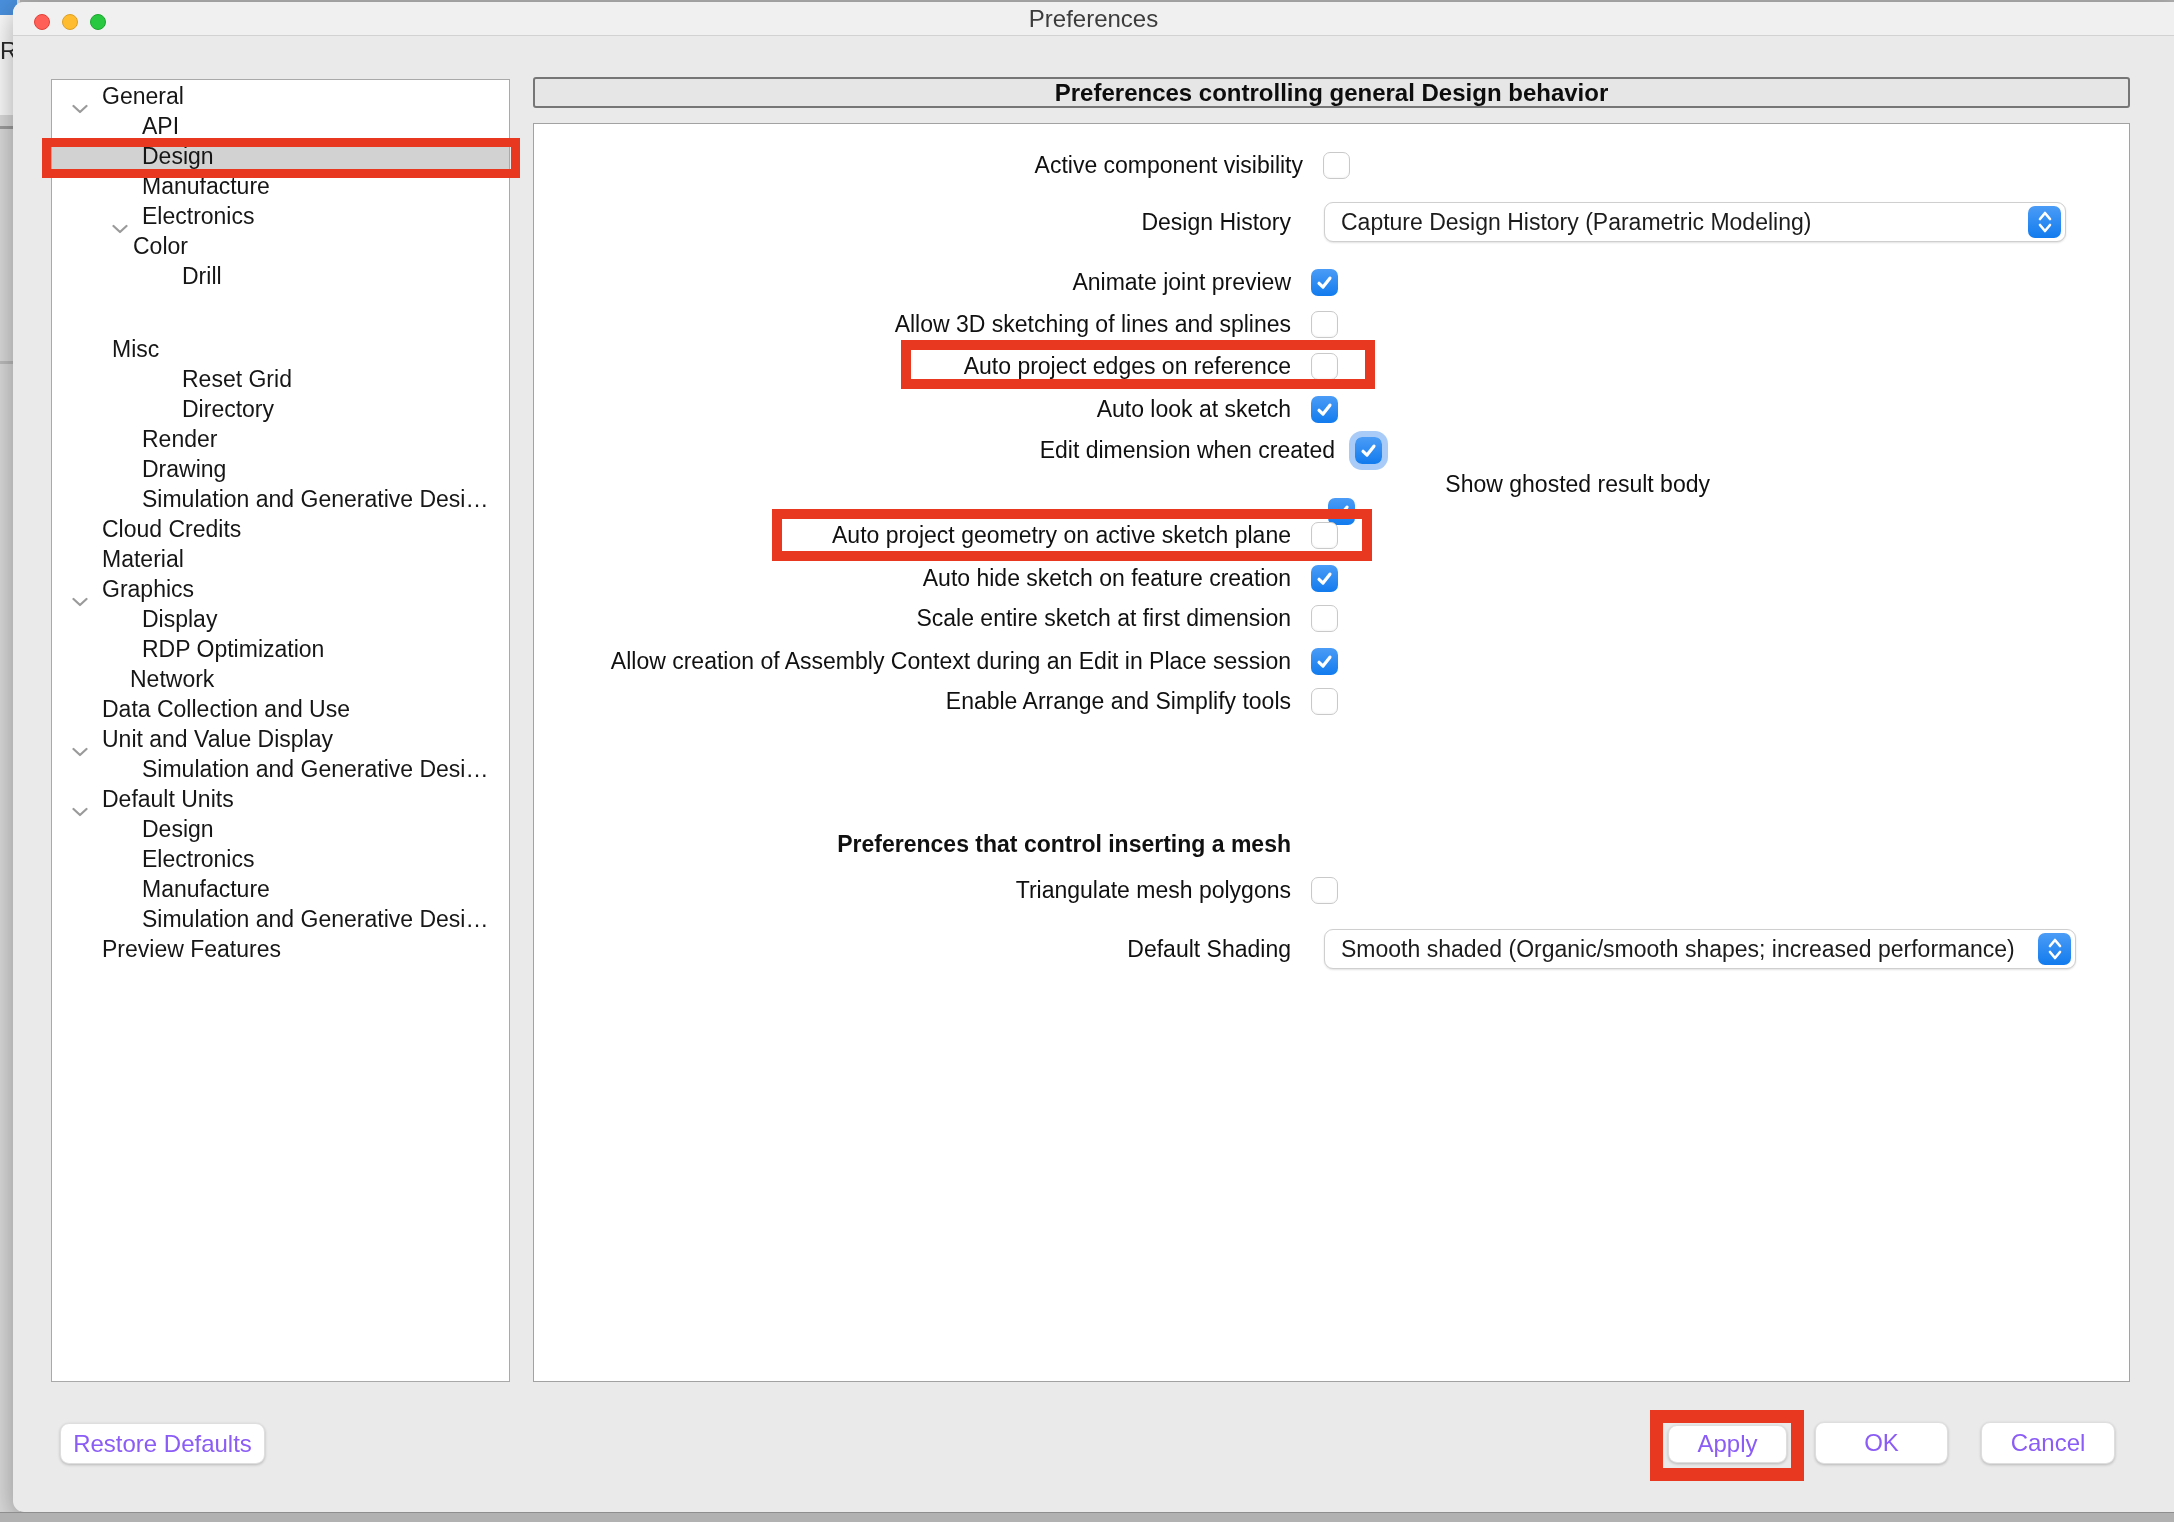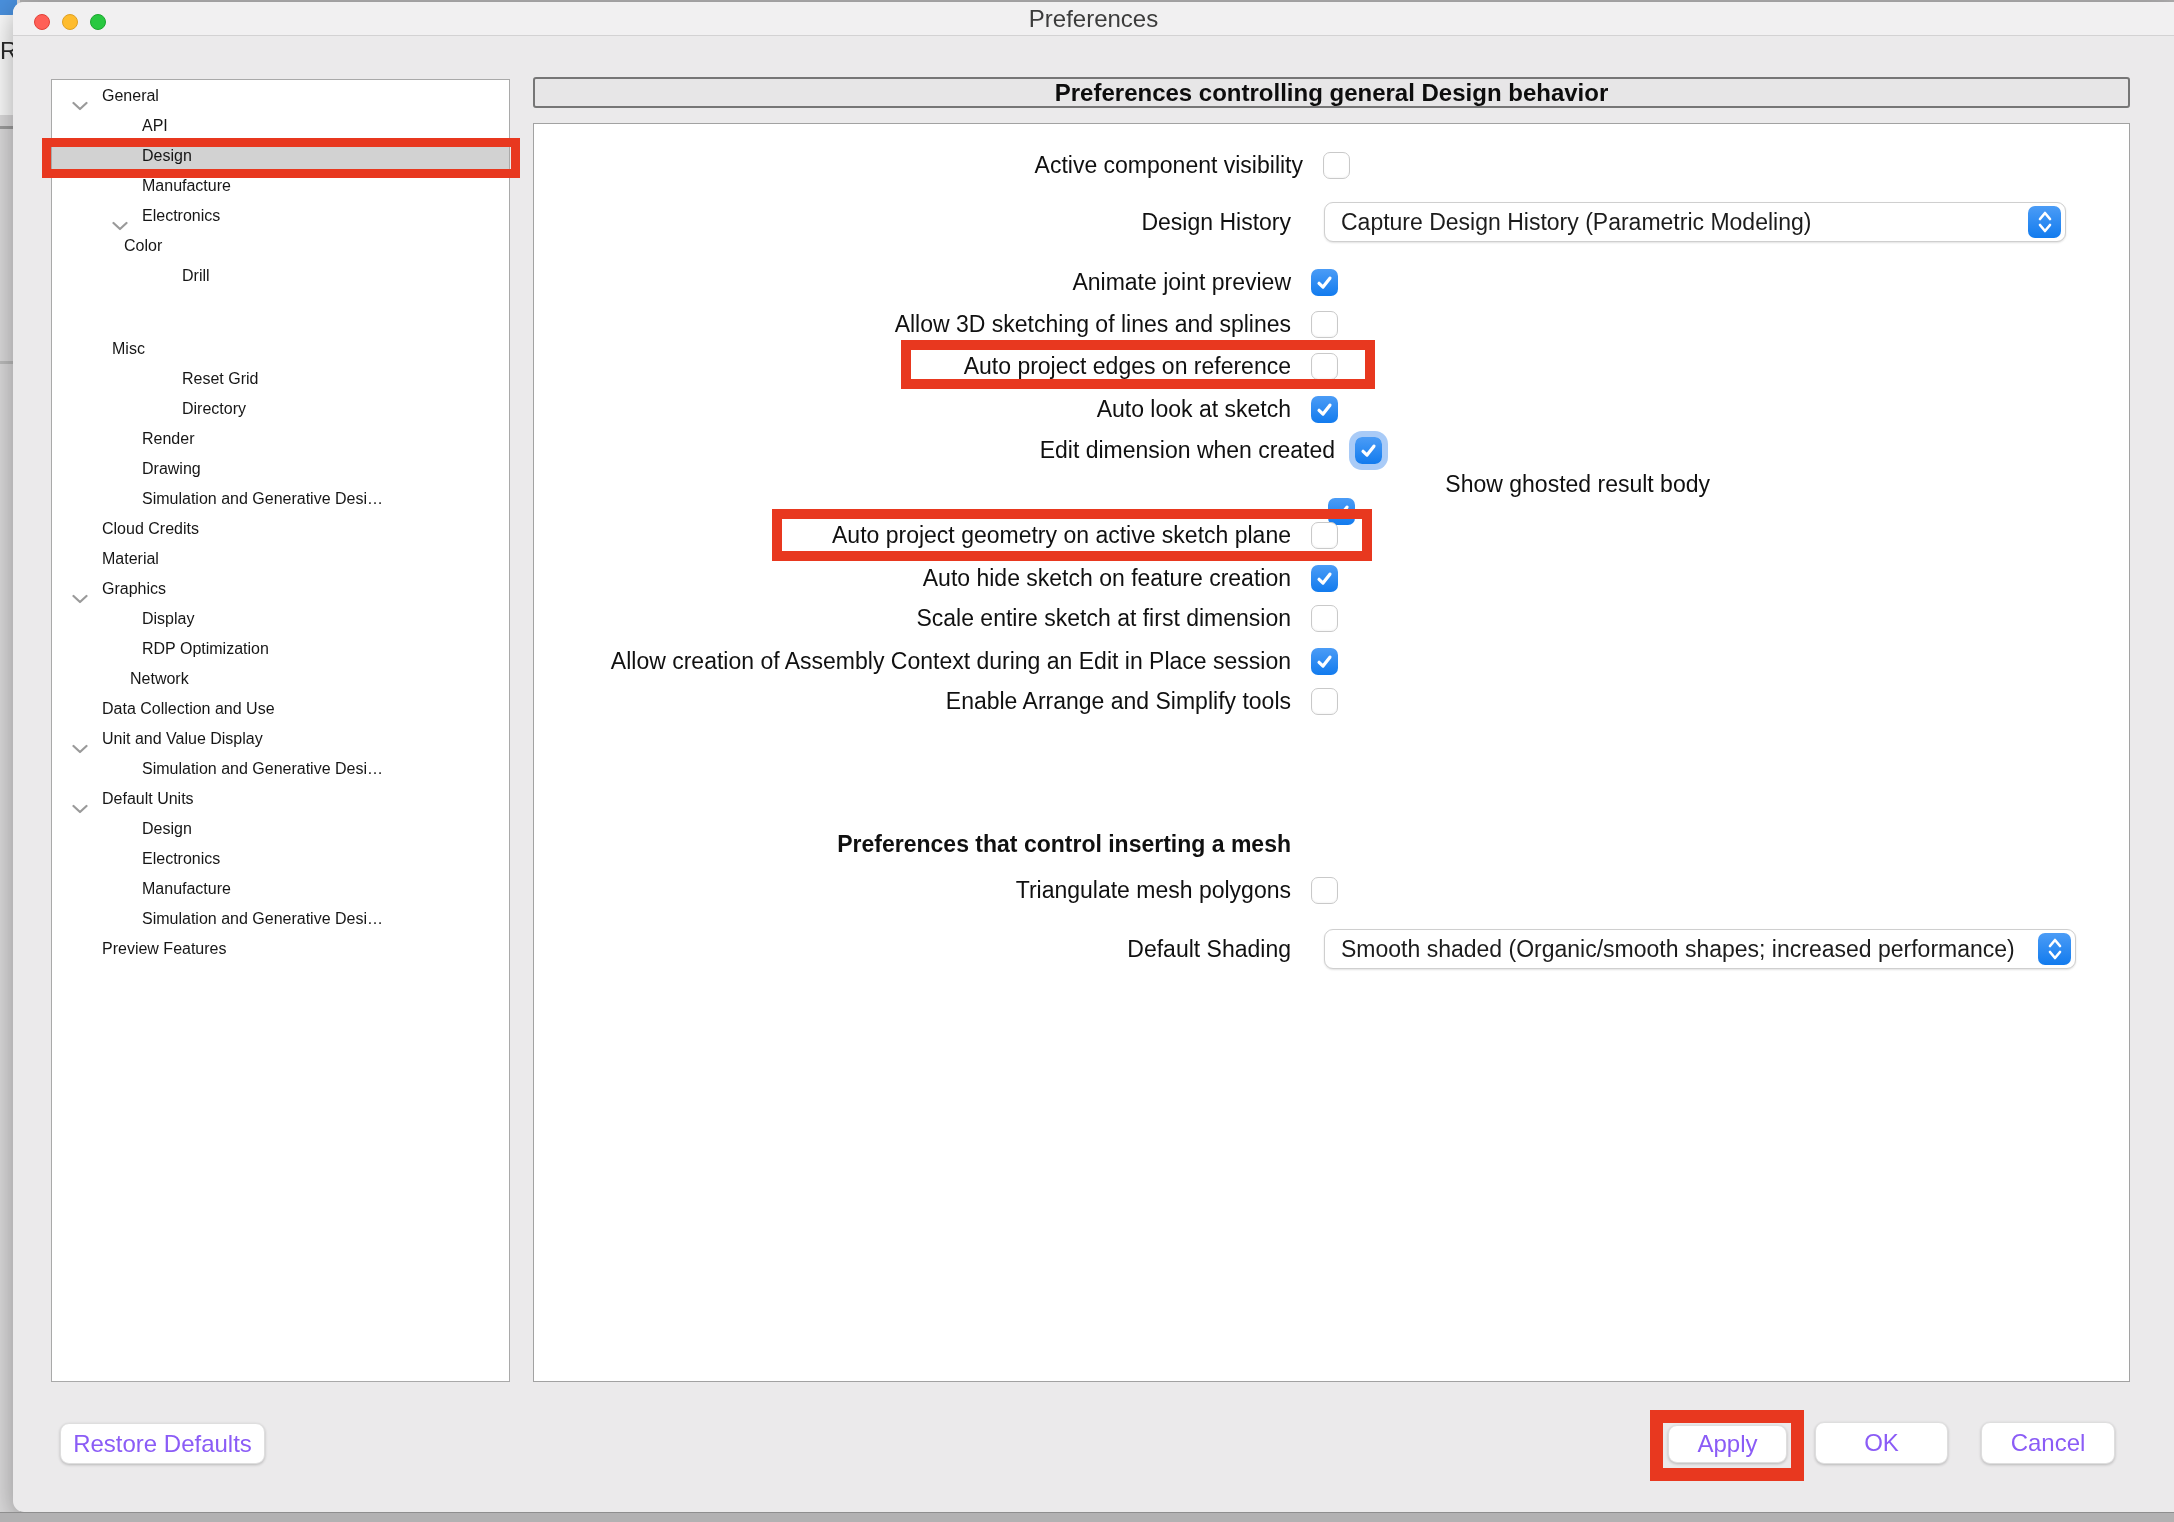--- a/index.html
+++ b/index.html
@@ -26,21 +26,21 @@
   .titlebar{position:absolute;left:0;top:0;width:100%;height:34px;background:#f1f0f1;border-bottom:1px solid #d3d2d3;border-radius:11px 0 0 0;}
   .title{position:absolute;left:0;right:0;top:0;height:34px;line-height:34px;text-align:center;font-size:24px;color:#3c3c3c;}
   .light{position:absolute;top:12px;width:16px;height:16px;border-radius:50%;}
   .light.red{left:21px;background:#ff5f57;border:1px solid #e14138;}
   .light.yellow{left:49px;background:#febc2e;border:1px solid #dfa023;}
   .light.green{left:77px;background:#28c840;border:1px solid #1ca62f;}
 
   
   .sidebar{position:absolute;left:51px;top:79px;width:459px;height:1303px;background:#ffffff;border:1px solid #a9a9a9;overflow:hidden;}
   .tree{position:absolute;left:0;top:1px;width:100%;}
-  .tree-item{position:relative;height:30px;line-height:30px;font-size:16px;color:#161616;white-space:nowrap;}
+  .tree-item{position:relative;height:30px;line-height:30px;font-size:23px;color:#161616;white-space:nowrap;}
   .tree-item.selected{background:var(--sel);}
   .tree-item .chev{position:absolute;top:10px;}
 
   
   .rheader{position:absolute;left:533px;top:77px;width:1597px;height:31px;background:#e7e6e7;border:2px solid #767676;border-radius:3px;text-align:center;line-height:27px;font-size:24px;font-weight:bold;color:#0d0d0d;}
 
   
   .mainpanel{position:absolute;left:533px;top:123px;width:1597px;height:1259px;background:#ffffff;border:1px solid #a2a2a2;}
   .prow{position:absolute;left:0;width:100%;height:42px;display:flex;align-items:center;}
   .prow .plabel{width:757px;text-align:right;font-size:23px;color:#101010;white-space:nowrap;}
@@ -97,21 +97,21 @@
   <div class="tree" id="tree">
       <div class="tree-item" style="padding-left: 50px;"><span class="chev" style="left: 20px;"><svg width="16" height="10" viewBox="0 0 16 10">
             <polyline points="1.5,2 8,8 14.5,2" fill="none" stroke="#9a9a9a" stroke-width="2.2" stroke-linecap="round" stroke-linejoin="round"></polyline>
           </svg></span><span>General</span></div>
       <div class="tree-item" style="padding-left: 90px;"><span>API</span></div>
       <div class="tree-item selected" style="padding-left: 90px;"><span>Design</span></div>
       <div class="tree-item" style="padding-left: 90px;"><span>Manufacture</span></div>
       <div class="tree-item" style="padding-left: 90px;"><span class="chev" style="left: 60px;"><svg width="16" height="10" viewBox="0 0 16 10">
             <polyline points="1.5,2 8,8 14.5,2" fill="none" stroke="#9a9a9a" stroke-width="2.2" stroke-linecap="round" stroke-linejoin="round"></polyline>
           </svg></span><span>Electronics</span></div>
-      <div class="tree-item" style="padding-left: 72px;"><span>Color</span></div>
+      <div class="tree-item" style="padding-left: 57px; margin-left: 24px;"><span>Color</span></div>
       <div class="tree-item" style="padding-left: 130px;"><span>Drill</span></div>
       <div class="tree-item" style="padding-left: 60px; margin-top: 43px;"><span>Misc</span></div>
       <div class="tree-item" style="padding-left: 130px;"><span>Reset Grid</span></div>
       <div class="tree-item" style="padding-left: 130px;"><span>Directory</span></div>
       <div class="tree-item" style="padding-left: 90px;"><span>Render</span></div>
       <div class="tree-item" style="padding-left: 90px;"><span>Drawing</span></div>
       <div class="tree-item" style="padding-left: 90px;"><span>Simulation and Generative Desi…</span></div>
       <div class="tree-item" style="padding-left: 50px;"><span>Cloud Credits</span></div>
       <div class="tree-item" style="padding-left: 50px;"><span>Material</span></div>
       <div class="tree-item" style="padding-left: 50px;"><span class="chev" style="left: 20px;"><svg width="16" height="10" viewBox="0 0 16 10">

